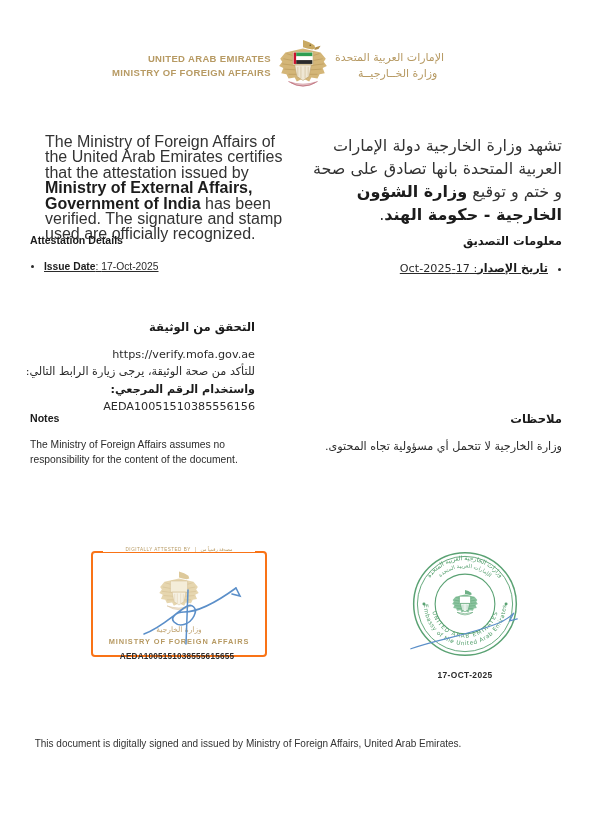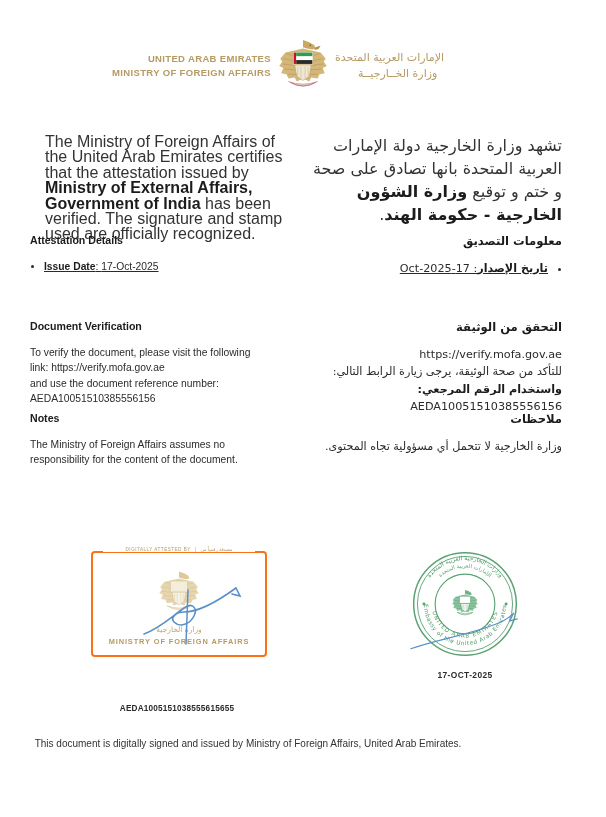--- a/index.html
+++ b/index.html
@@ -195,21 +195,21 @@
     position: absolute;
     left: 140px;
     top: 578px;
     width: 120px;
     height: 72px;
     pointer-events: none;
   }
   .ref-under-stamp {
     position: absolute;
     left: 91px;
-    top: 704px;
+    top: 652px;
     width: 172px;
     text-align: center;
     font-size: 8.2px;
     font-weight: bold;
     letter-spacing: 0.2px;
     color: #2b2b2b;
   }
 
   .seal-green {
     position: absolute;
@@ -304,27 +304,20 @@
     </div>
     <div class="sec-ar">
       <div class="h-title-ar">معلومات التصديق</div>
       <ul class="bullets bullets-ar">
         <li><span class="b">تاريخ الإصدار</span><span>: </span><span>17-Oct-2025</span></li>
       </ul>
     </div>
   </div>
 
   <div class="sec sec-3">
-    <div class="sec-en">
-      <div class="h-title">Document Verification</div>
-      <div class="body-line">To verify the document, please visit the following</div>
-      <div class="body-line">link: https://verify.mofa.gov.ae</div>
-      <div class="body-line">and use the document reference number:</div>
-      <div class="body-line">AEDA10051510385556156</div>
-    </div>
     <div class="sec-ar">
       <div class="h-title-ar">التحقق من الوثيقة</div>
       <div class="body-line">https://verify.mofa.gov.ae</div>
       <div class="body-line">للتأكد من صحة الوثيقة، يرجى زيارة الرابط التالي:</div>
       <div class="body-line"><span class="b">واستخدام الرقم المرجعي:</span> <span>AEDA10051510385556156</span></div>
     </div>
   </div>
 
   <div class="sec sec-4">
     <div class="sec-en">

